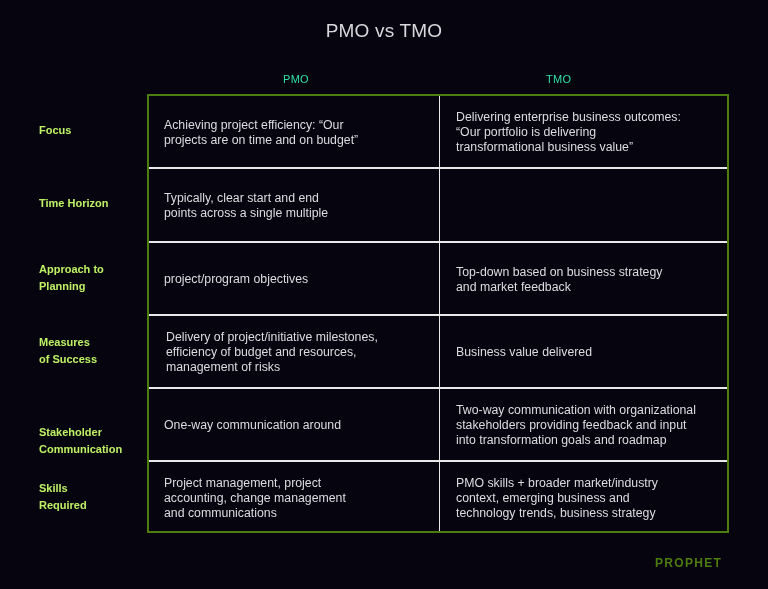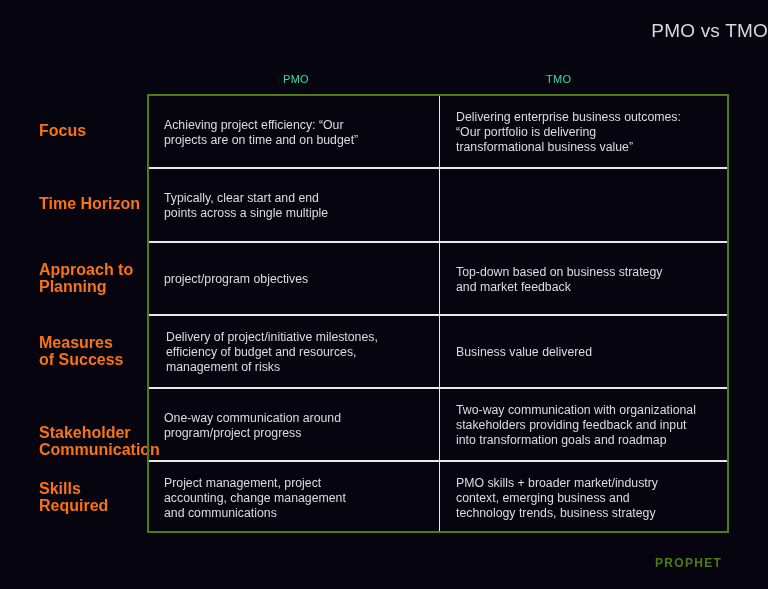--- a/index.html
+++ b/index.html
@@ -13,21 +13,21 @@
       position: relative;
       overflow: hidden;
       font-family: "Liberation Sans", sans-serif;
       color: #e6e6ea;
     }
     .title {
       position: absolute;
       top: 20px;
       left: 0;
       width: 768px;
-      text-align: right;
+      text-align: center;
       font-size: 19px;
       font-weight: 300;
       color: #d8d8dc;
       letter-spacing: 0.2px;
     }
     .col-header {
       position: absolute;
       top: 73px;
       font-size: 11px;
       font-weight: normal;
@@ -83,24 +83,24 @@
     .cell.pmo { left: 15px; width: 270px; }
     .cell.tmo { left: 307px; width: 268px; }
 
     .row-label {
       position: absolute;
       left: 39px;
       width: 108px;
       display: flex;
       align-items: center;
       height: 73px;
-      font-size: 16px;
+      font-size: 11px;
       line-height: 17px;
       font-weight: bold;
-      color: #f97316;
+      color: #bef264;
     }
     .row-label span { display: block; }
 
     .brand {
       position: absolute;
       top: 556px;
       left: 655px;
       font-size: 12px;
       font-weight: bold;
       letter-spacing: 1.3px;
@@ -213,21 +213,20 @@
       <div>
         <span>Business value delivered</span>
       </div>
     </div>
   </div>
 
   <div class="row" style="top:293px">
     <div class="cell pmo">
       <div>
         <span>One-way communication around</span>
-        <span>program/project progress</span>
       </div>
     </div>
     <div class="cell tmo">
       <div>
         <span>Two-way communication with organizational</span>
         <span>stakeholders providing feedback and input</span>
         <span>into transformation goals and roadmap</span>
       </div>
     </div>
   </div>

